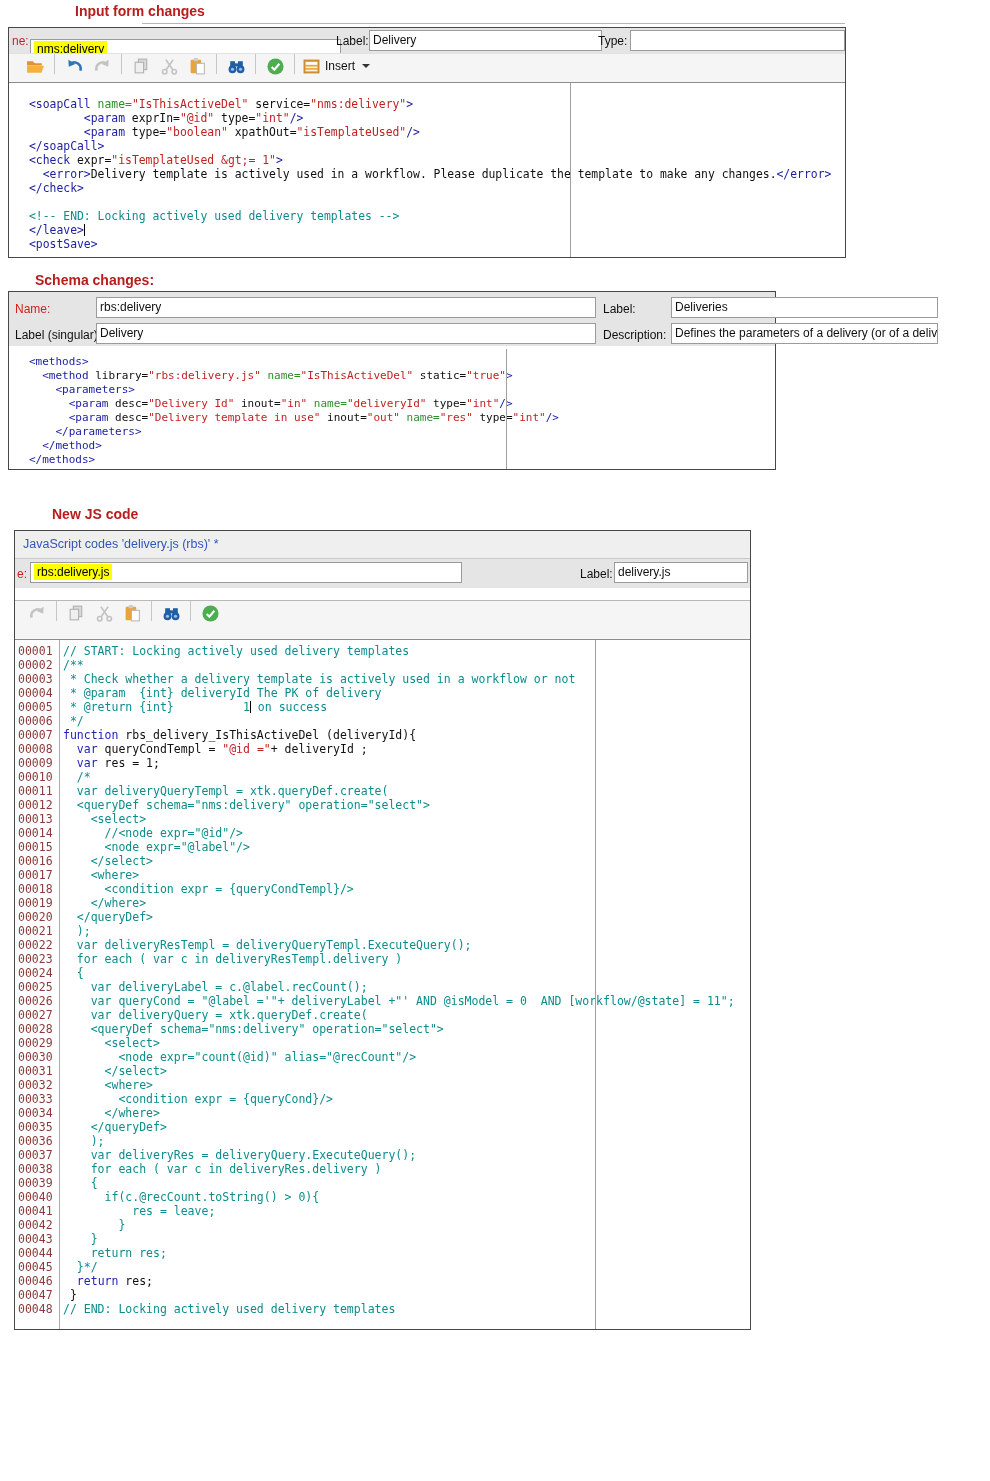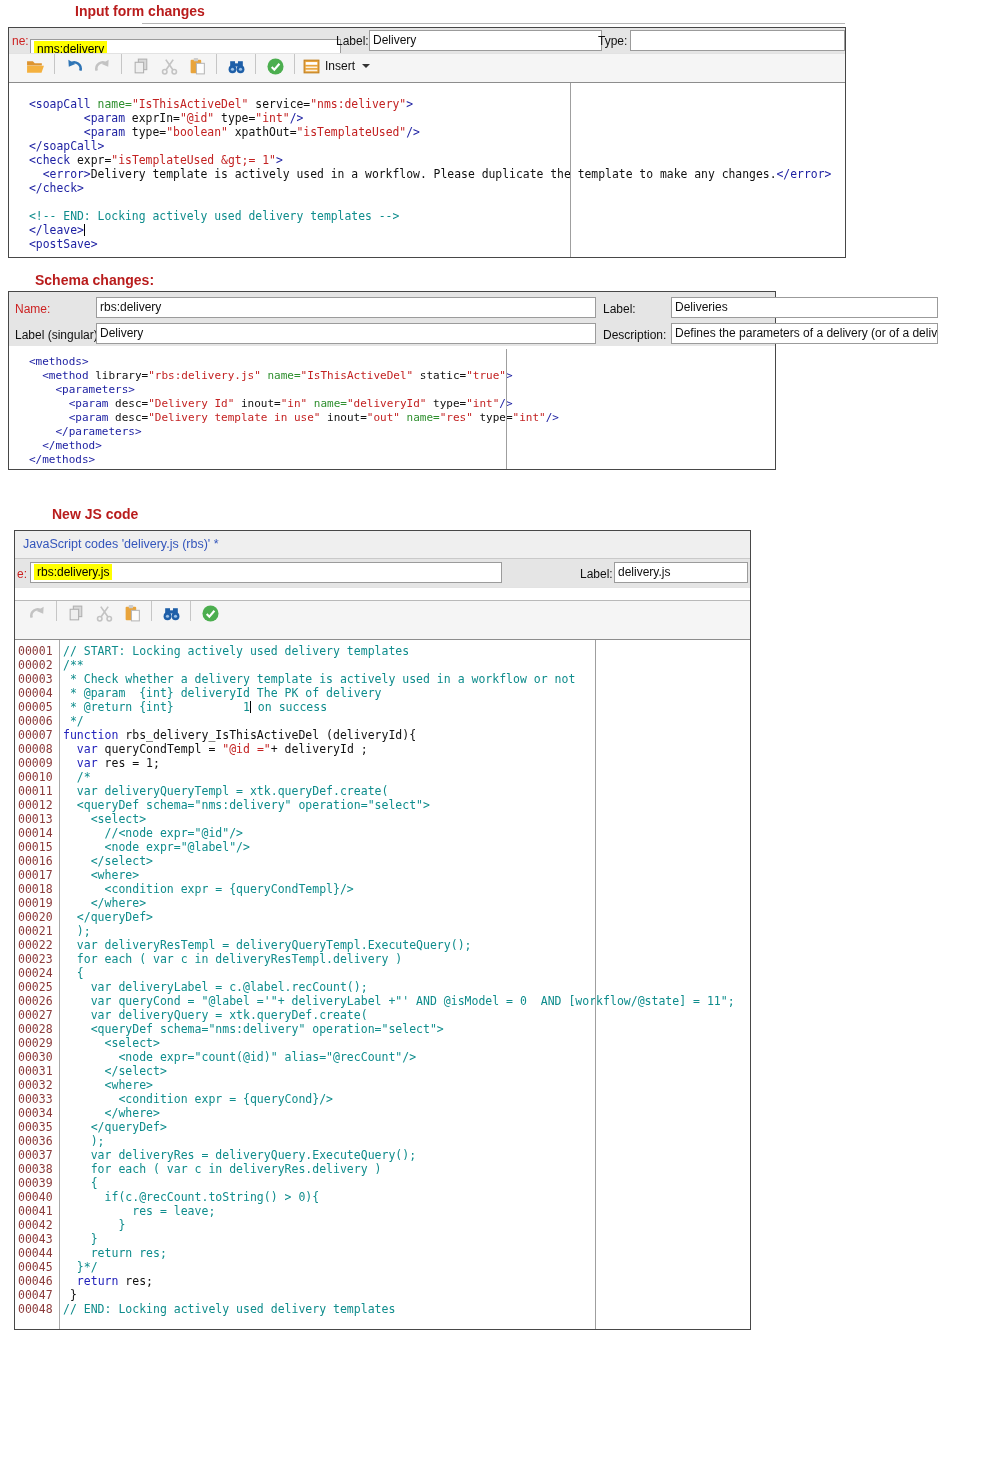--- a/index.html
+++ b/index.html
@@ -186,21 +186,21 @@
       <div class="code-line"><span class="code-text"><span class="c-tag">&lt;/methods&gt;</span></span></div>
     </div>
 </div>
 
 <div class="sec-h" style="left:52px;top:506px">New JS code</div>
 
 <div class="panel" style="left:14px;top:530px;width:737px;height:800px">
   <div class="titlebar">JavaScript codes 'delivery.js (rbs)' *</div>
   <div class="formrow" style="top:28px;height:29px;border-bottom:1px solid #e3e3e3">
     <span class="flabel req" style="left:2px;top:8px">e:</span>
-    <div class="tbox" style="left:15px;top:3px;width:472px"><mark>rbs:delivery.js</mark></div>
+    <div class="tbox" style="left:15px;top:3px;width:432px"><mark>rbs:delivery.js</mark></div>
     <span class="flabel" style="left:565px;top:8px">Label:</span>
     <div class="tbox" style="left:599px;top:3px;width:134px"><span>delivery.js</span></div>
   </div>
   <div class="abs" style="left:0;right:0;top:69px;height:1px;background:#b9b9b9"></div>
   <div class="toolbar" style="top:70px;height:38px;background:#f5f5f5;border-top:none;padding-left:8px">
       <span class="tb-btn">
         <span class="tb-ic" style="display: inline-flex;">
           <svg viewBox="0 0 18 18">
             <path d="M3.5 13a6 6 0 0 1 9.4-6.6" fill="none" stroke="#c3c3c3" stroke-width="2.4"></path>
             <path d="M14.8 2.6l-.4 6.6-6.2-2.5z" fill="#c3c3c3"></path>

